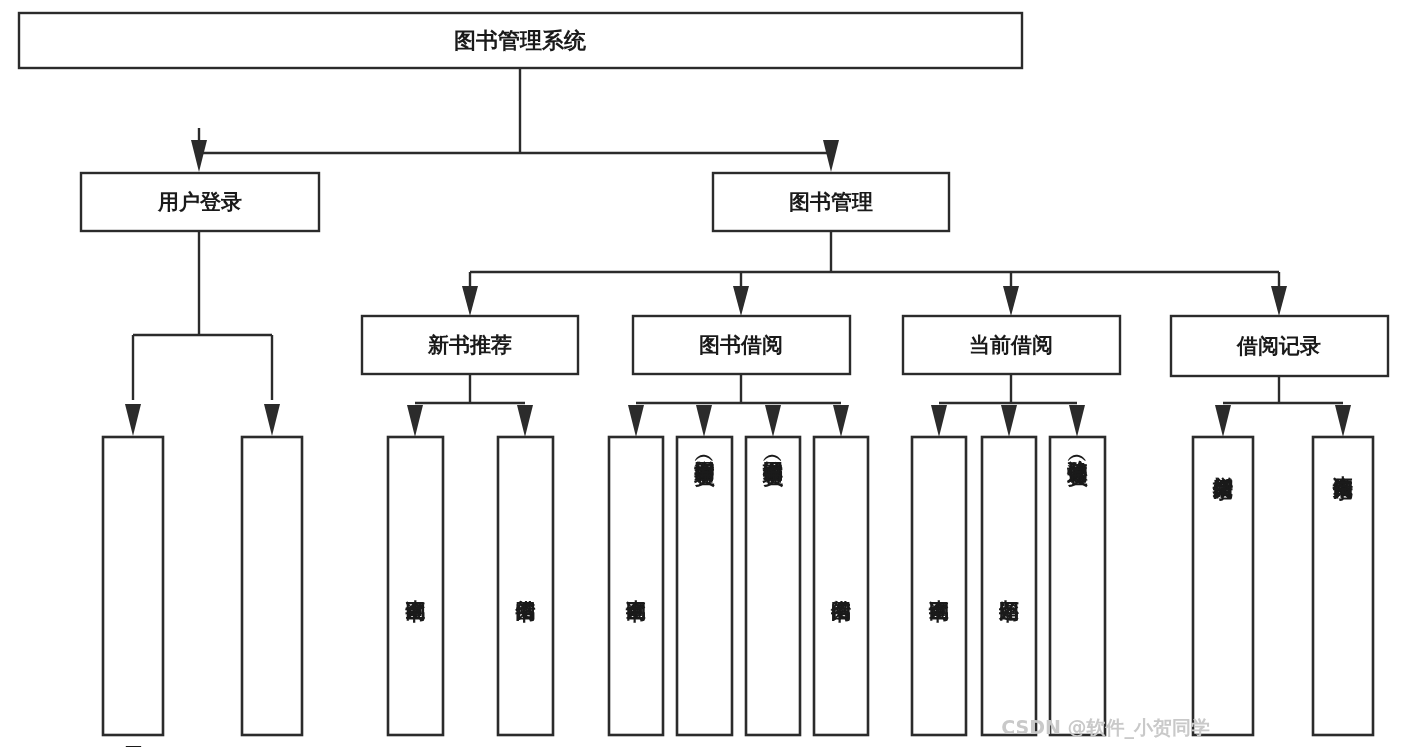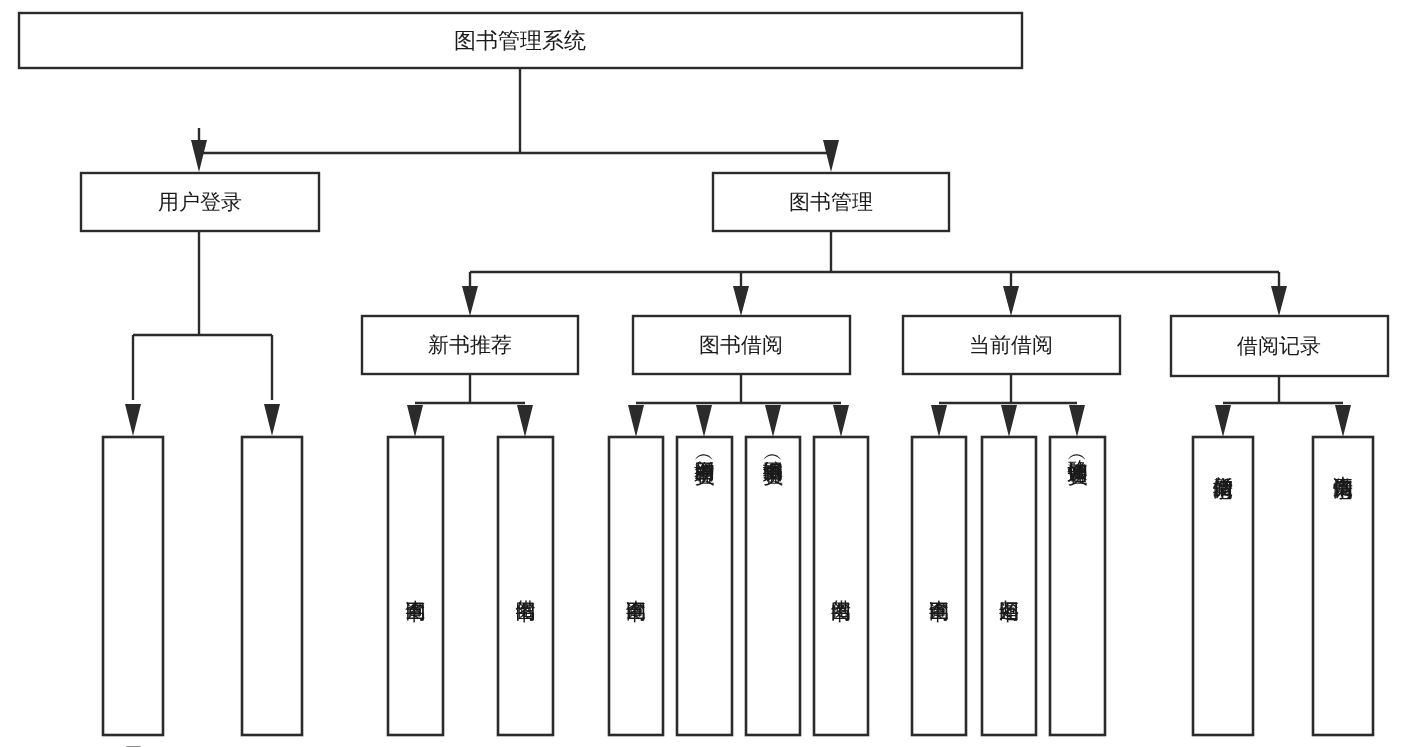--- a/index.html
+++ b/index.html
@@ -12,20 +12,21 @@
     width: 1405px;
     height: 747px;
     font-family: "DejaVu Sans", "Liberation Sans", sans-serif;
     overflow: hidden;
     position: relative;
   }
   #diagram-root {
     position: relative;
     width: 1222px;
     height: 747px;
+    font-weight: bold;
   }
   svg.diagram-canvas {
     position: absolute;
     top: 0;
     left: 0;
     width: 1405px;
     height: 747px;
     display: block;
   }
   .node-box {
@@ -247,13 +248,14 @@
     <span class="vertical-label">确认归还（管理员）</span>
   </div>
 
   <div class="vertical-label-wrap" style="left:1193px; top:460px; width:60px; height:275px; align-items:flex-start;">
     <span class="vertical-label">新增借阅记录</span>
   </div>
   <div class="vertical-label-wrap" style="left:1313px; top:460px; width:60px; height:275px; align-items:flex-start;">
     <span class="vertical-label">查询借阅记录</span>
   </div>
 
+  <div class="watermark">CSDN @软件_小贺同学</div>
 </div>
 
 </body></html>

